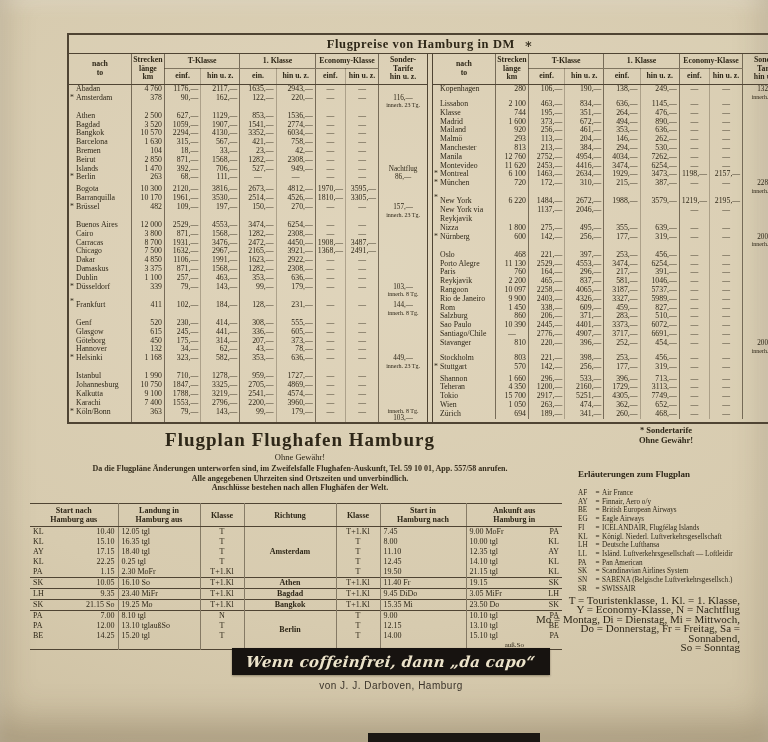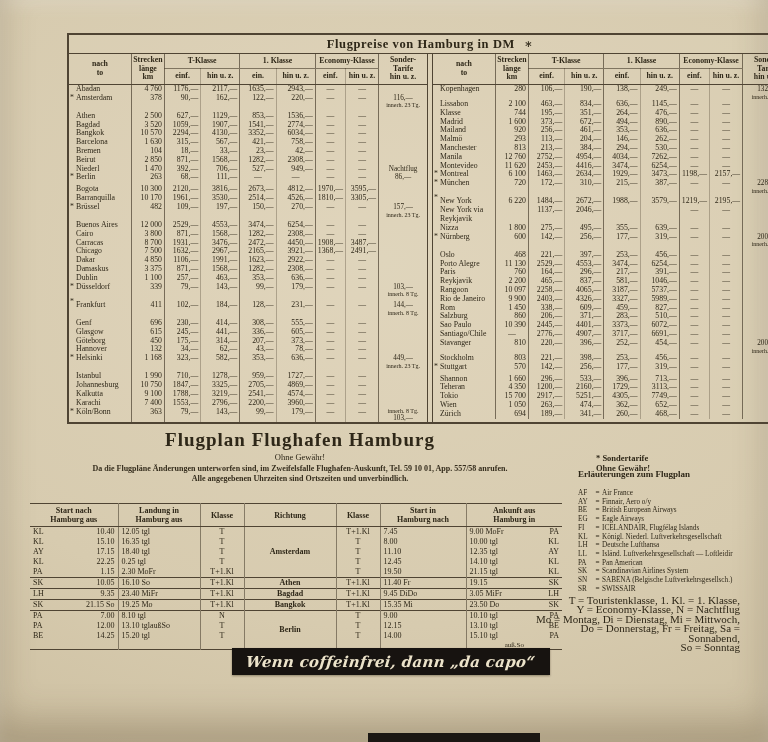--- a/index.html
+++ b/index.html
@@ -28,22 +28,22 @@
   .bl{border-left:1px solid rgba(79,68,51,.72);}
   .bll{border-left:1px solid rgba(79,68,51,.34);}
   .c-city{text-align:left;position:relative;padding-left:7px !important;white-space:normal !important;}
   .c-city .star{position:absolute;left:1px;top:0;}
   .c-num{text-align:right;}
   .c-dash{text-align:center;}
   .c-sonder{text-align:center;white-space:normal !important;line-height:7.6px;}
   .c-sonder .sm{font-size:6px;line-height:6.4px;}
   .c-sonder div{font-size:7.2px;}
   tr.gap td{padding-top:3px;}
-  .footnote{position:absolute;left:596px;top:425px;width:140px;
-    font-size:8.5px;line-height:10px;font-weight:bold;margin-top:28px;}
+  .footnote{position:absolute;left:596px;top:425px;width:140px;text-align:center;
+    font-size:8.5px;line-height:10px;font-weight:bold;}
   
   .fp-head{position:absolute;left:5px;top:429px;width:590px;text-align:center;}
   .fp-title{font-size:19px;font-weight:bold;letter-spacing:1px;}
   .fp-sub{font-size:8.5px;margin-top:1px;}
   .fp-intro{margin-top:2px;font-size:8px;line-height:9.6px;font-weight:bold;color:#352d1d;}
   
   .sched-wrap{position:absolute;left:30px;top:503px;width:532px;}
   table.sched{width:532px;border-collapse:collapse;table-layout:fixed;border-top:1.5px solid #4f4433;border-bottom:1px solid #4f4433;}
   .sched col.sw1{width:88px}.sched col.sw2{width:82px}.sched col.sw3{width:44px}
   .sched col.sw4{width:92px}.sched col.sw5{width:44px}.sched col.sw6{width:86px}.sched col.sw7{width:96px}
@@ -209,21 +209,21 @@
                 <td class="c-num bl">2 850</td>
                 <td class="c-num bl">871,—</td>
                 <td class="c-num bll">1568,—</td>
                 <td class="c-num bl">1282,—</td>
                 <td class="c-num bll">2308,—</td>
                 <td class="c-dash bl">—</td>
                 <td class="c-dash bll">—</td>
                 <td class="c-sonder bl"></td>
               </tr>
               <tr>
-                <td class="c-city">Niederl</td>
+                <td class="c-city">Islands</td>
                 <td class="c-num bl">1 470</td>
                 <td class="c-num bl">392,—</td>
                 <td class="c-num bll">706,—</td>
                 <td class="c-num bl">527,—</td>
                 <td class="c-num bll">949,—</td>
                 <td class="c-dash bl">—</td>
                 <td class="c-dash bll">—</td>
                 <td class="c-sonder bl">
                   <div>Nachtflug</div>
                 </td>
@@ -377,21 +377,21 @@
                 <td class="c-num bll">231,—</td>
                 <td class="c-dash bl">—</td>
                 <td class="c-dash bll">—</td>
                 <td class="c-sonder bl">
                   <div>144,—</div>
                   <div class="sm">innerh. 8 Tg.</div>
                 </td>
               </tr>
               <tr class="gap">
                 <td class="c-city">Genf</td>
-                <td class="c-num bl">696</td>
+                <td class="c-num bl">520</td>
                 <td class="c-num bl">230,—</td>
                 <td class="c-num bll">414,—</td>
                 <td class="c-num bl">308,—</td>
                 <td class="c-num bll">555,—</td>
                 <td class="c-dash bl">—</td>
                 <td class="c-dash bll">—</td>
                 <td class="c-sonder bl"></td>
               </tr>
               <tr>
                 <td class="c-city">Glasgow</td>
@@ -927,20 +927,21 @@
     <div>* Sondertarife</div>
     <div>Ohne Gewähr!</div>
   </div>
 
   <div class="fp-head">
     <div class="fp-title">Flugplan Flughafen Hamburg</div>
     <div class="fp-sub">Ohne Gewähr!</div>
     <div class="fp-intro" id="fp-intro">
         <div>Da die Flugpläne Änderungen unterworfen sind, im Zweifelsfalle Flughafen-Auskunft, Tel. 59 10 01, App. 557/58 anrufen.</div>
         <div>Alle angegebenen Uhrzeiten sind Ortszeiten und unverbindlich.</div>
+        <div>Anschlüsse bestehen nach allen Flughäfen der Welt.</div>
       </div>
   </div>
 
   <div class="sched-wrap">
     <table class="sched">
       <colgroup>
           <col class="sw1">
           <col class="sw2">
           <col class="sw3">
           <col class="sw4">
@@ -1241,15 +1242,16 @@
       <div>T = Touristenklasse, 1. Kl. = 1. Klasse,</div>
       <div>Y = Economy-Klasse, N = Nachtflug</div>
       <div>Mo = Montag, Di = Dienstag, Mi = Mittwoch,</div>
       <div>Do = Donnerstag, Fr = Freitag, Sa = Sonnabend,</div>
       <div>So = Sonntag</div>
     </div>
 
   <div class="ad">
     <span class="ad-slogan">Wenn coffeinfrei, dann „da capo“</span>
   </div>
+  <div class="ad-sub">von J. J. Darboven, Hamburg</div>
 
   <div class="scan-strip"></div>
 </div>
 
 </body></html>

